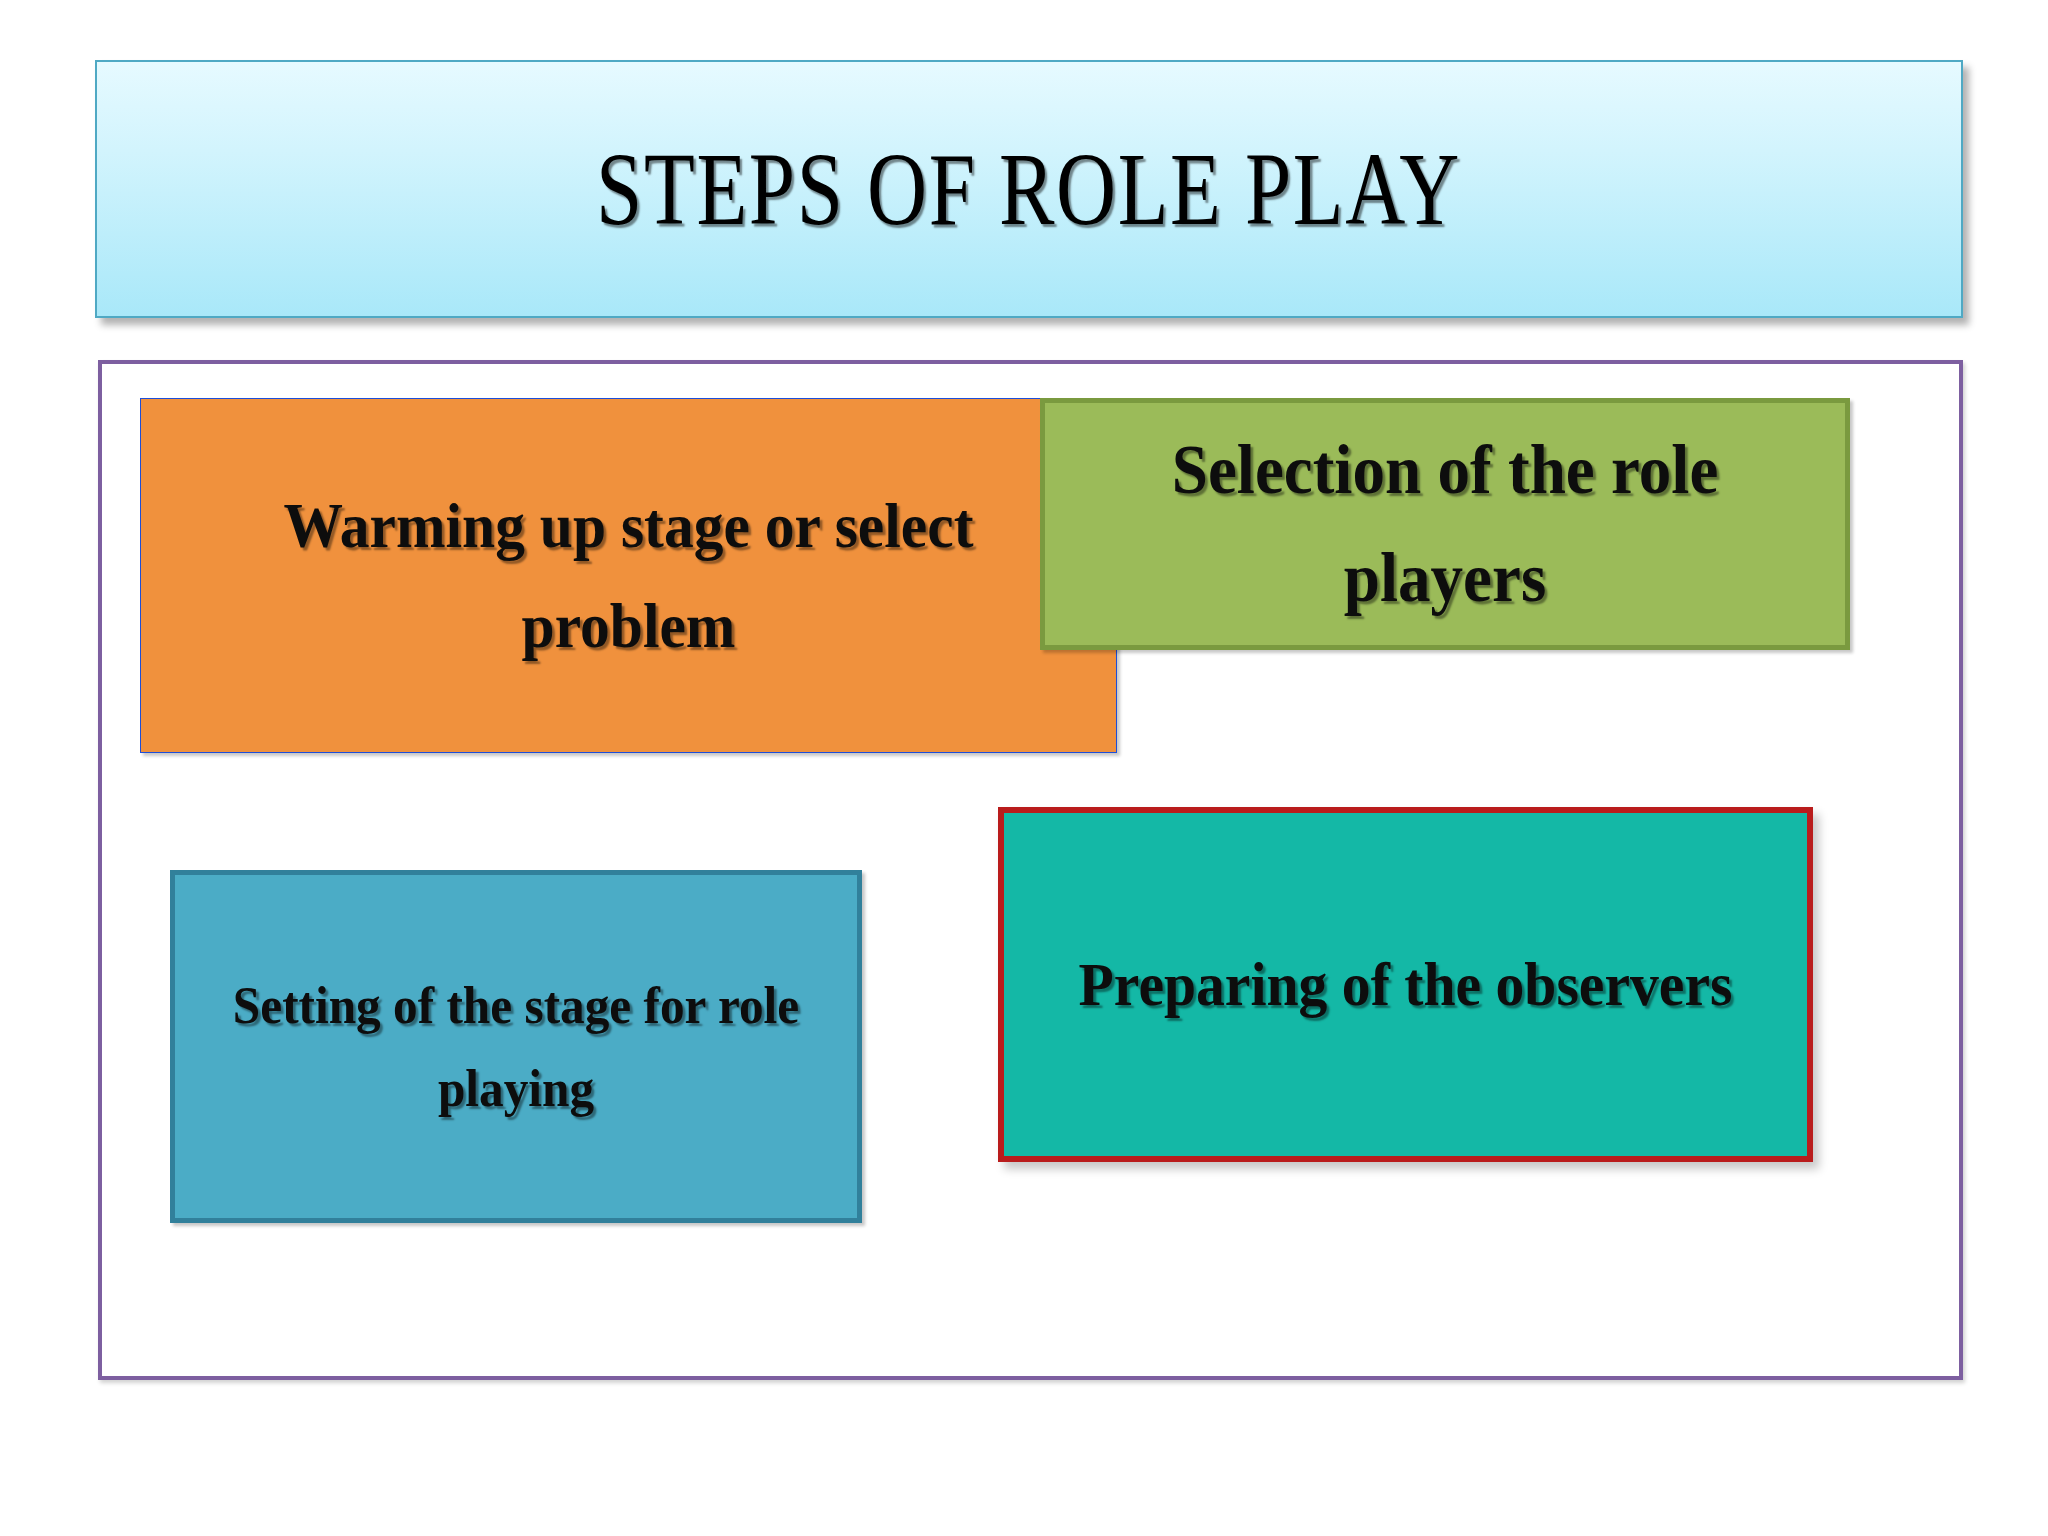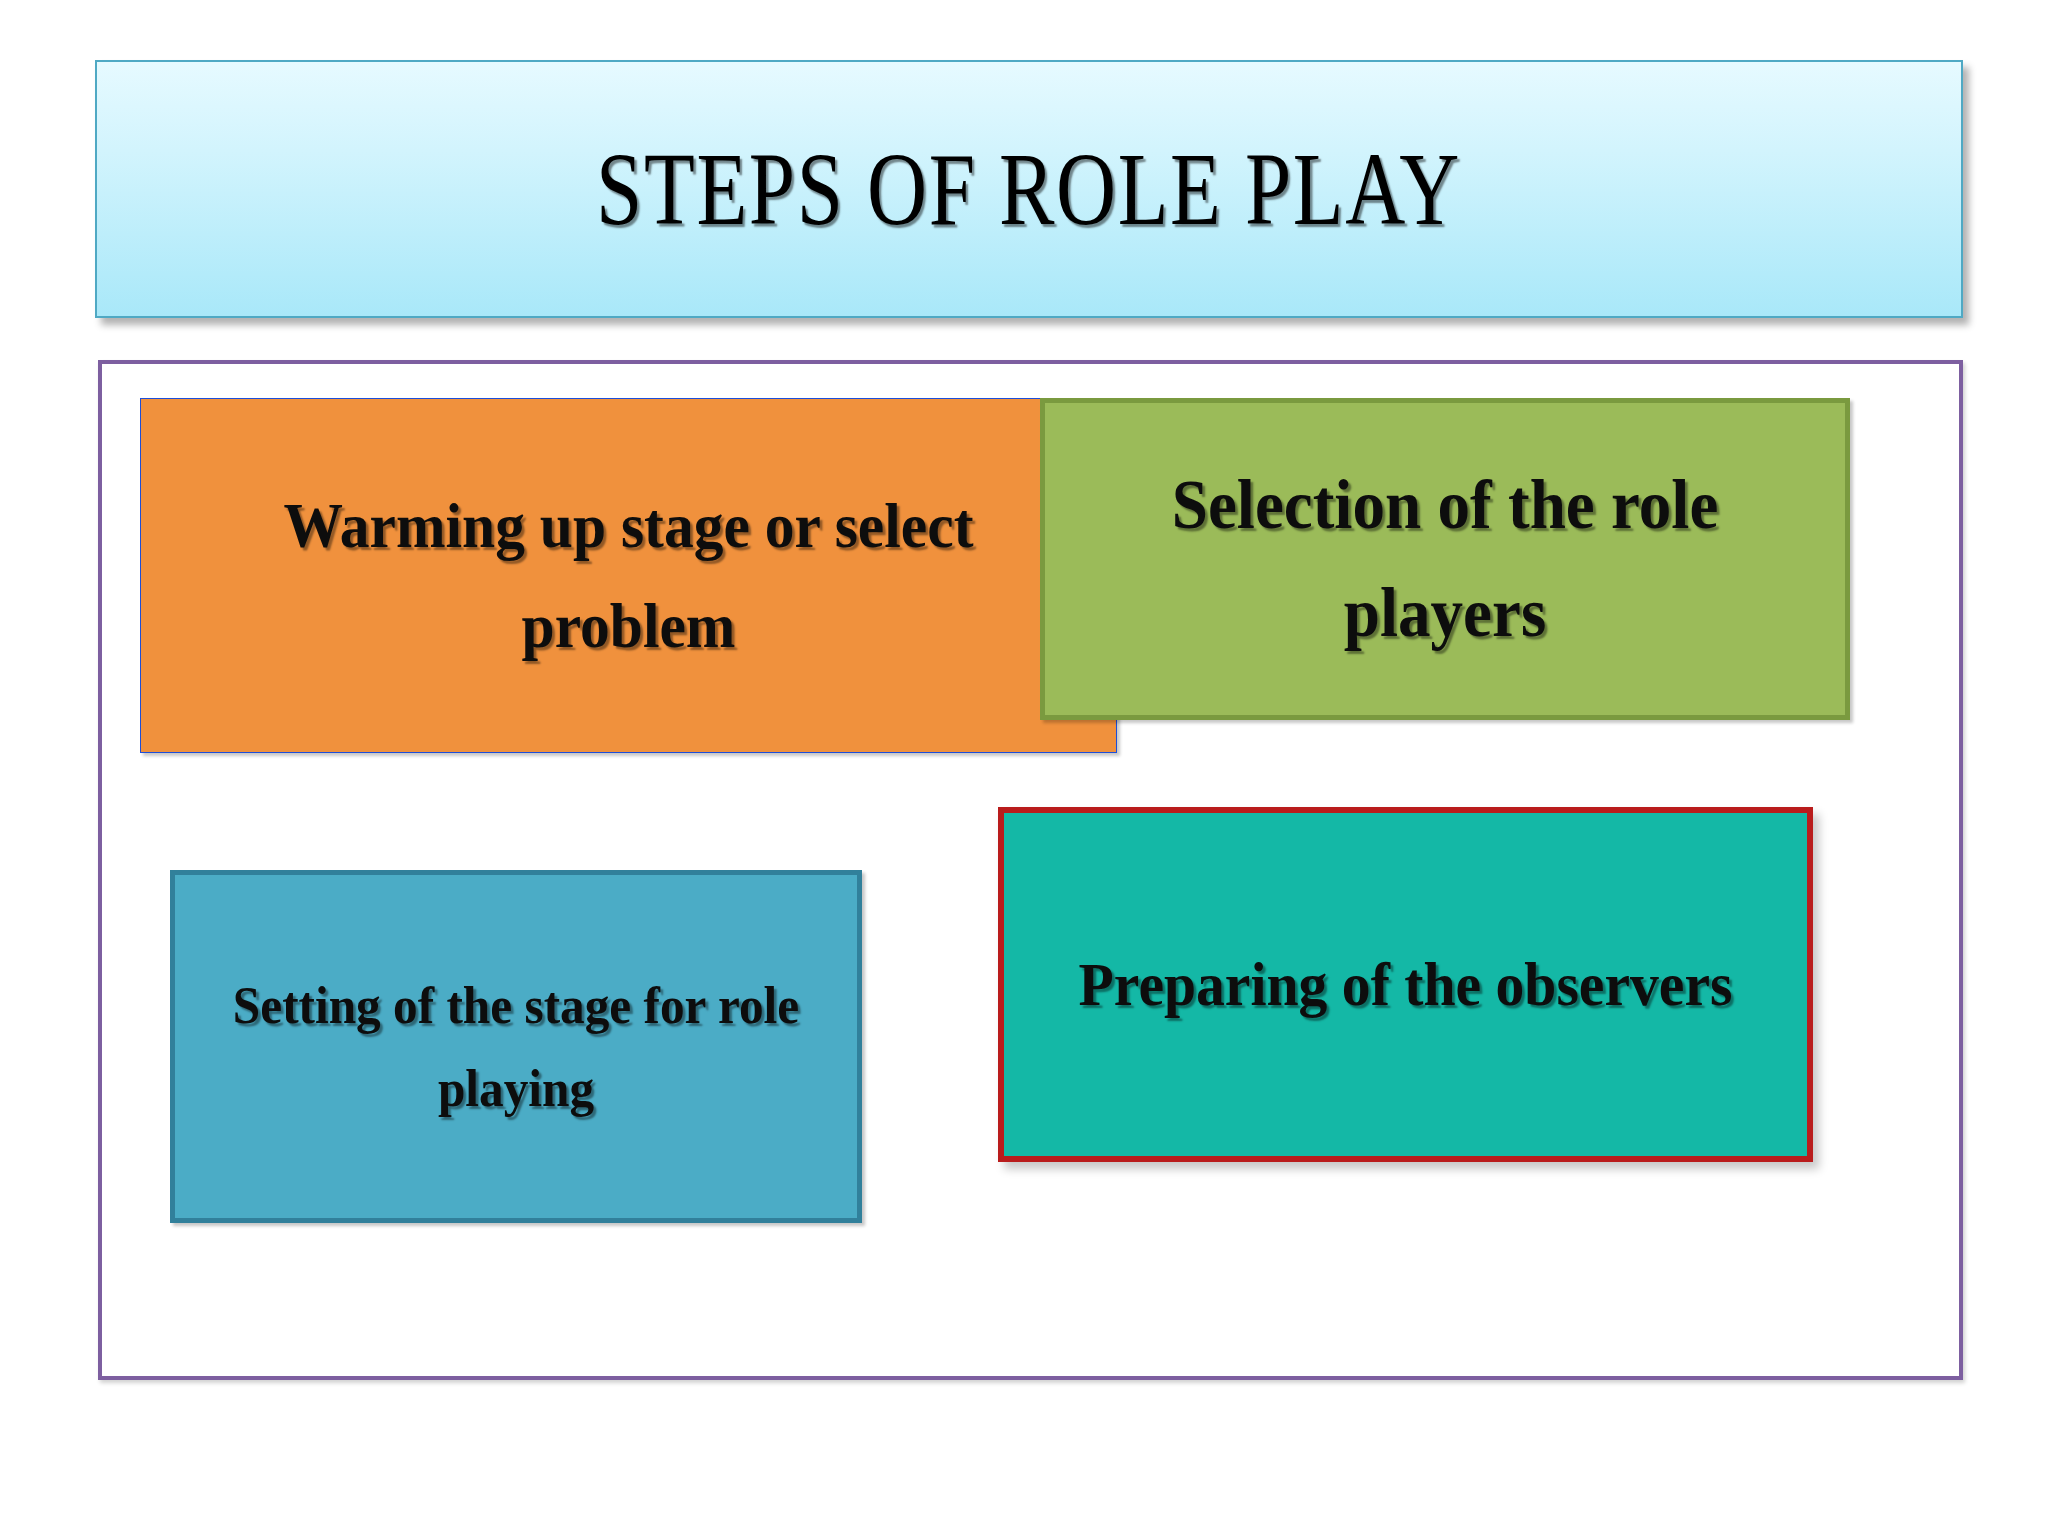--- a/index.html
+++ b/index.html
@@ -92,21 +92,21 @@
     border: 1px solid #1d4ed8;
     box-shadow: 3px 3px 3px rgba(0,0,0,0.22);
   }
   #box-warming .step-label { font-size: 64px; }
 
   
   #box-selection {
     left: 1040px;
     top: 398px;
     width: 810px;
-    height: 322px;
+    height: 252px;
     background: #9BBB59;
     border: 5px solid #7A9A3F;
     box-shadow: 3px 3px 3px rgba(0,0,0,0.22);
     align-items: center;
   }
   #box-selection .step-label { font-size: 70px; }
 
   
   #box-setting {
     left: 170px;

